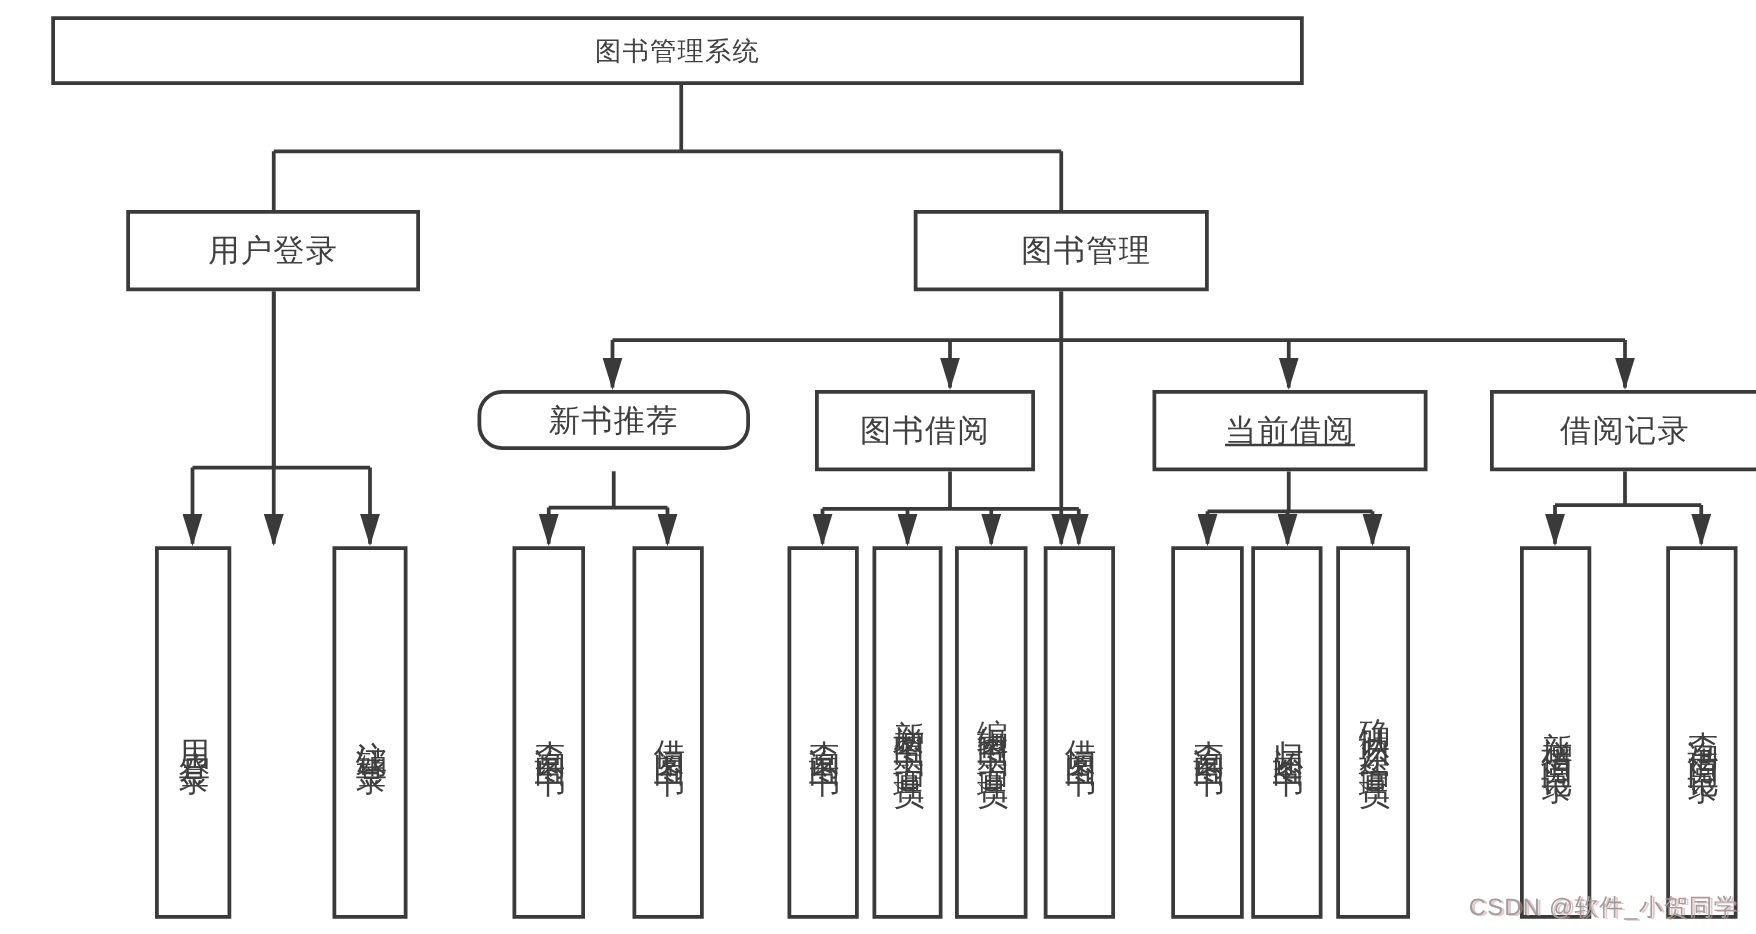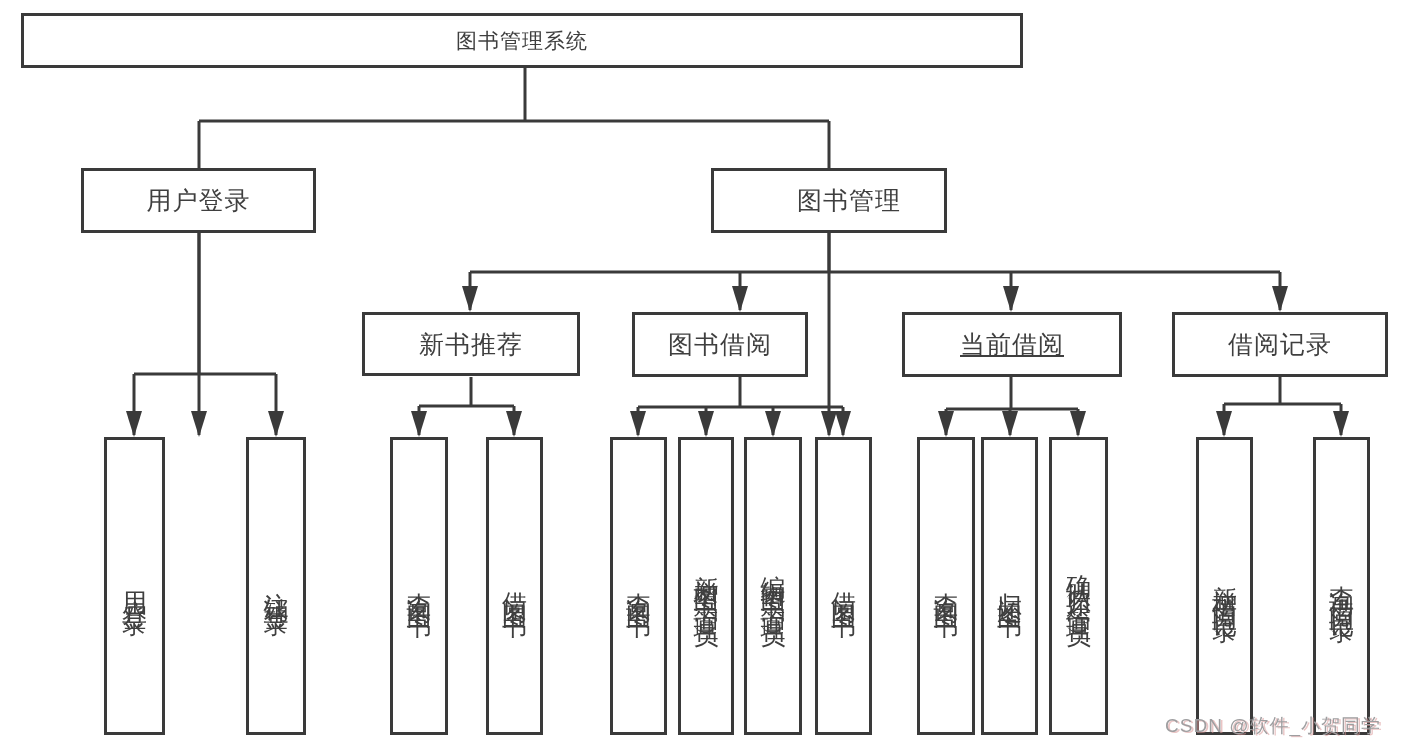--- a/index.html
+++ b/index.html
@@ -1,34 +1,34 @@
 <!DOCTYPE html>
 <html><head>
 <meta charset="utf-8">
 <style>
   html,body{margin:0;padding:0;}
   body{
     width:1405px;height:747px;position:relative;background:#ffffff;
     font-family:"Liberation Sans","DejaVu Sans",sans-serif;overflow:hidden;
   }
-  #diagram{position:absolute;inset:0;}
+  #diagram{position:absolute;inset:0;margin-left:20px;}
   svg.connectors{position:absolute;left:0;top:0;}
   .box{
     position:absolute;border:3px solid #3a3a3a;background:#ffffff;
     box-sizing:border-box;display:flex;align-items:center;justify-content:center;
     color:#3f3f3f;
   }
   .box.h{font-size:25px;letter-spacing:1px;}
   .box.root{font-size:21px;}
   .box.v span{
     writing-mode:vertical-rl;text-orientation:mixed;
     font-size:25px;line-height:1;letter-spacing:7px;white-space:nowrap;
   }
   .watermark{
-    position:absolute;right:24px;top:713px;font-size:19px;color:#9e9ea0;
+    position:absolute;right:14px;top:713px;font-size:19px;color:#9e9ea0;
     letter-spacing:1px;text-shadow:2px 1px 0 rgba(216,150,150,0.55);
     user-select:none;
   }
 </style>
 </head>
 <body>
 
 <div id="diagram">
 
   <svg class="connectors" width="1405" height="747" viewBox="0 0 1405 747">
@@ -78,21 +78,21 @@
     <span>图书管理系统</span>
   </div>
 
   <div class="box h" style="left:81px;top:168px;width:235px;height:65px;">
     <span>用户登录</span>
   </div>
   <div class="box h" style="left:711px;top:168px;width:236px;height:65px;padding-left:40px;">
     <span>图书管理</span>
   </div>
 
-  <div class="box h" style="left:362px;top:312px;width:218px;height:64px;">
+  <div class="box h" style="left:362px;top:312px;width:218px;height:48px;border-radius:20px;">
     <span>新书推荐</span>
   </div>
   <div class="box h" style="left:632px;top:312px;width:176px;height:65px;">
     <span>图书借阅</span>
   </div>
   <div class="box h" style="left:902px;top:312px;width:220px;height:65px;text-decoration:underline;">
     <span>当前借阅</span>
   </div>
   <div class="box h" style="left:1172px;top:312px;width:216px;height:65px;">
     <span>借阅记录</span>

